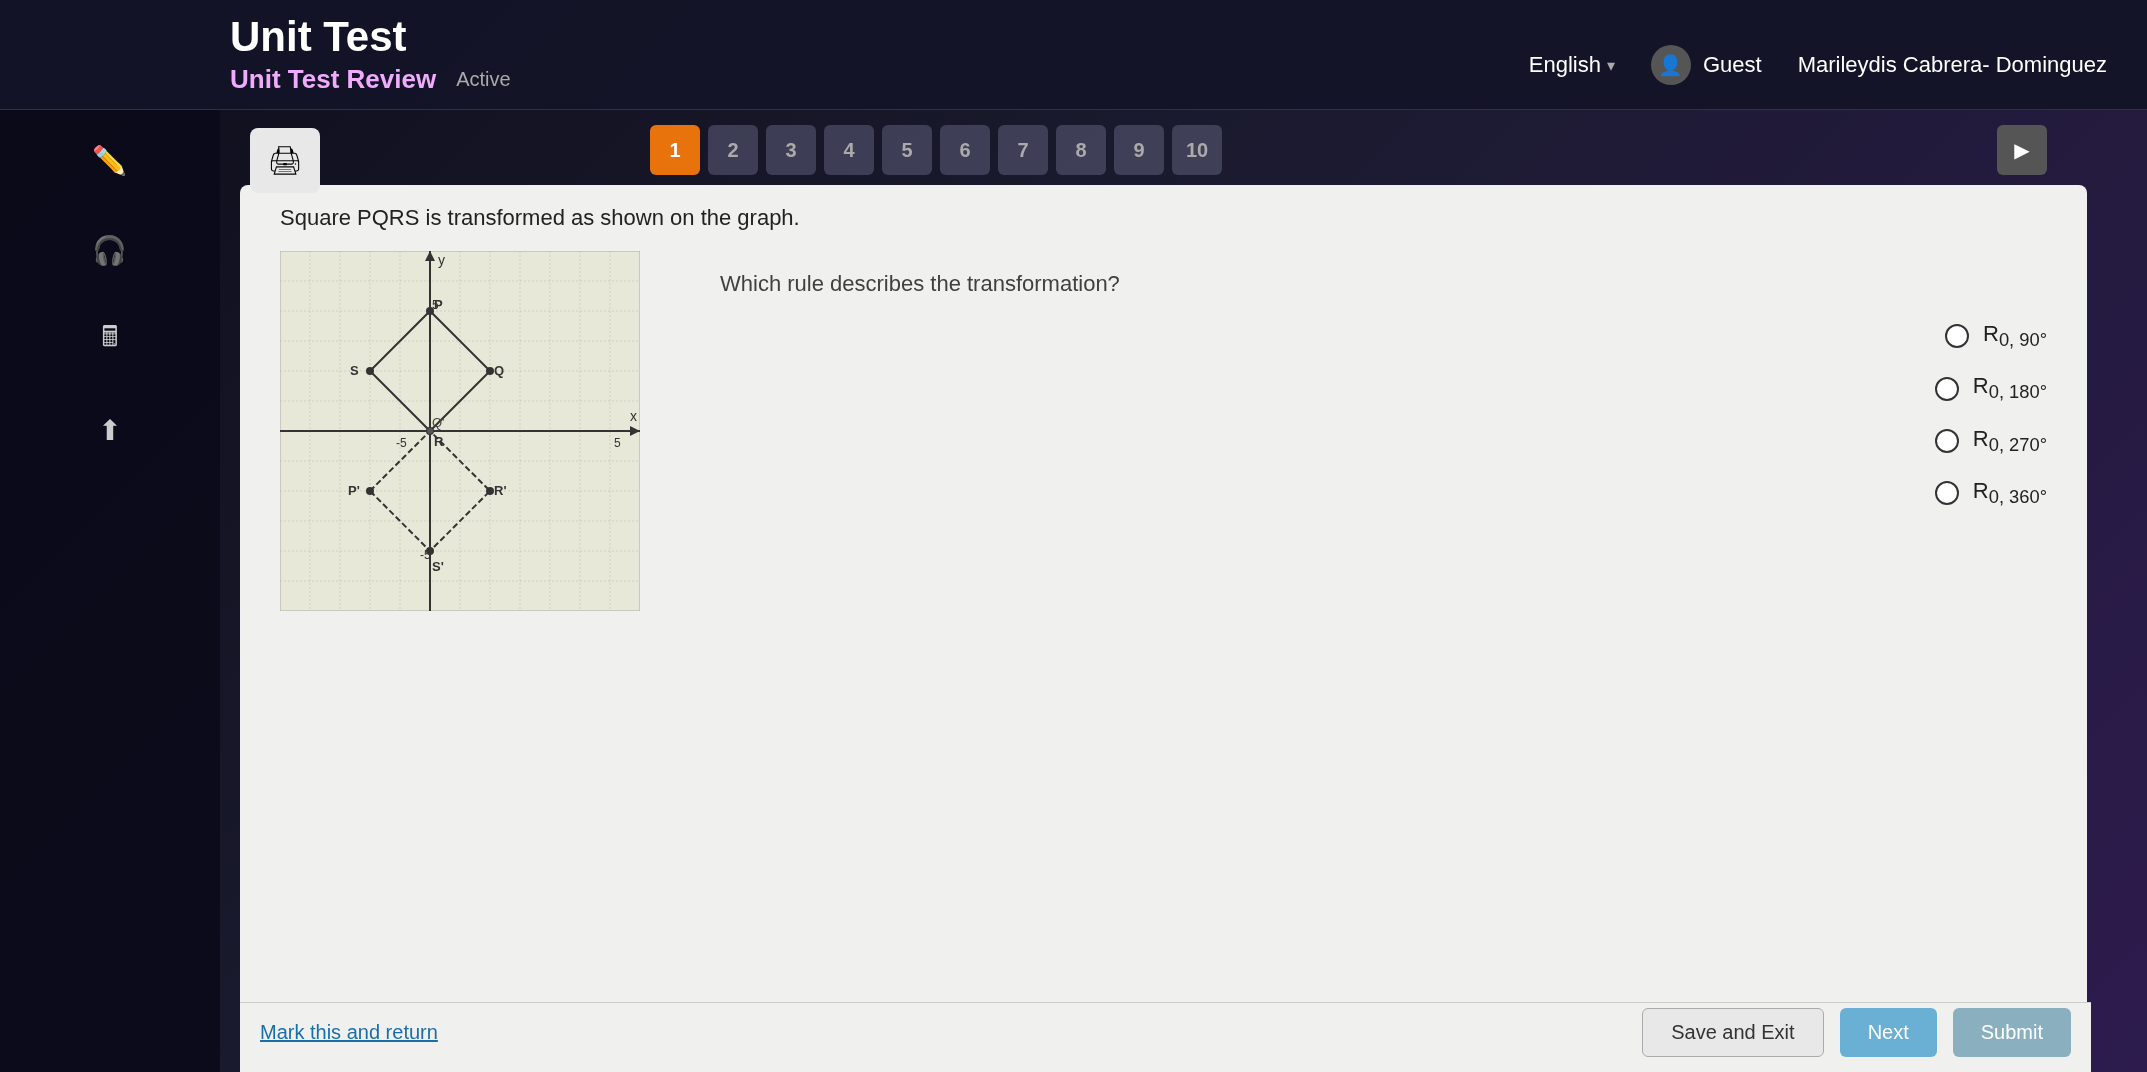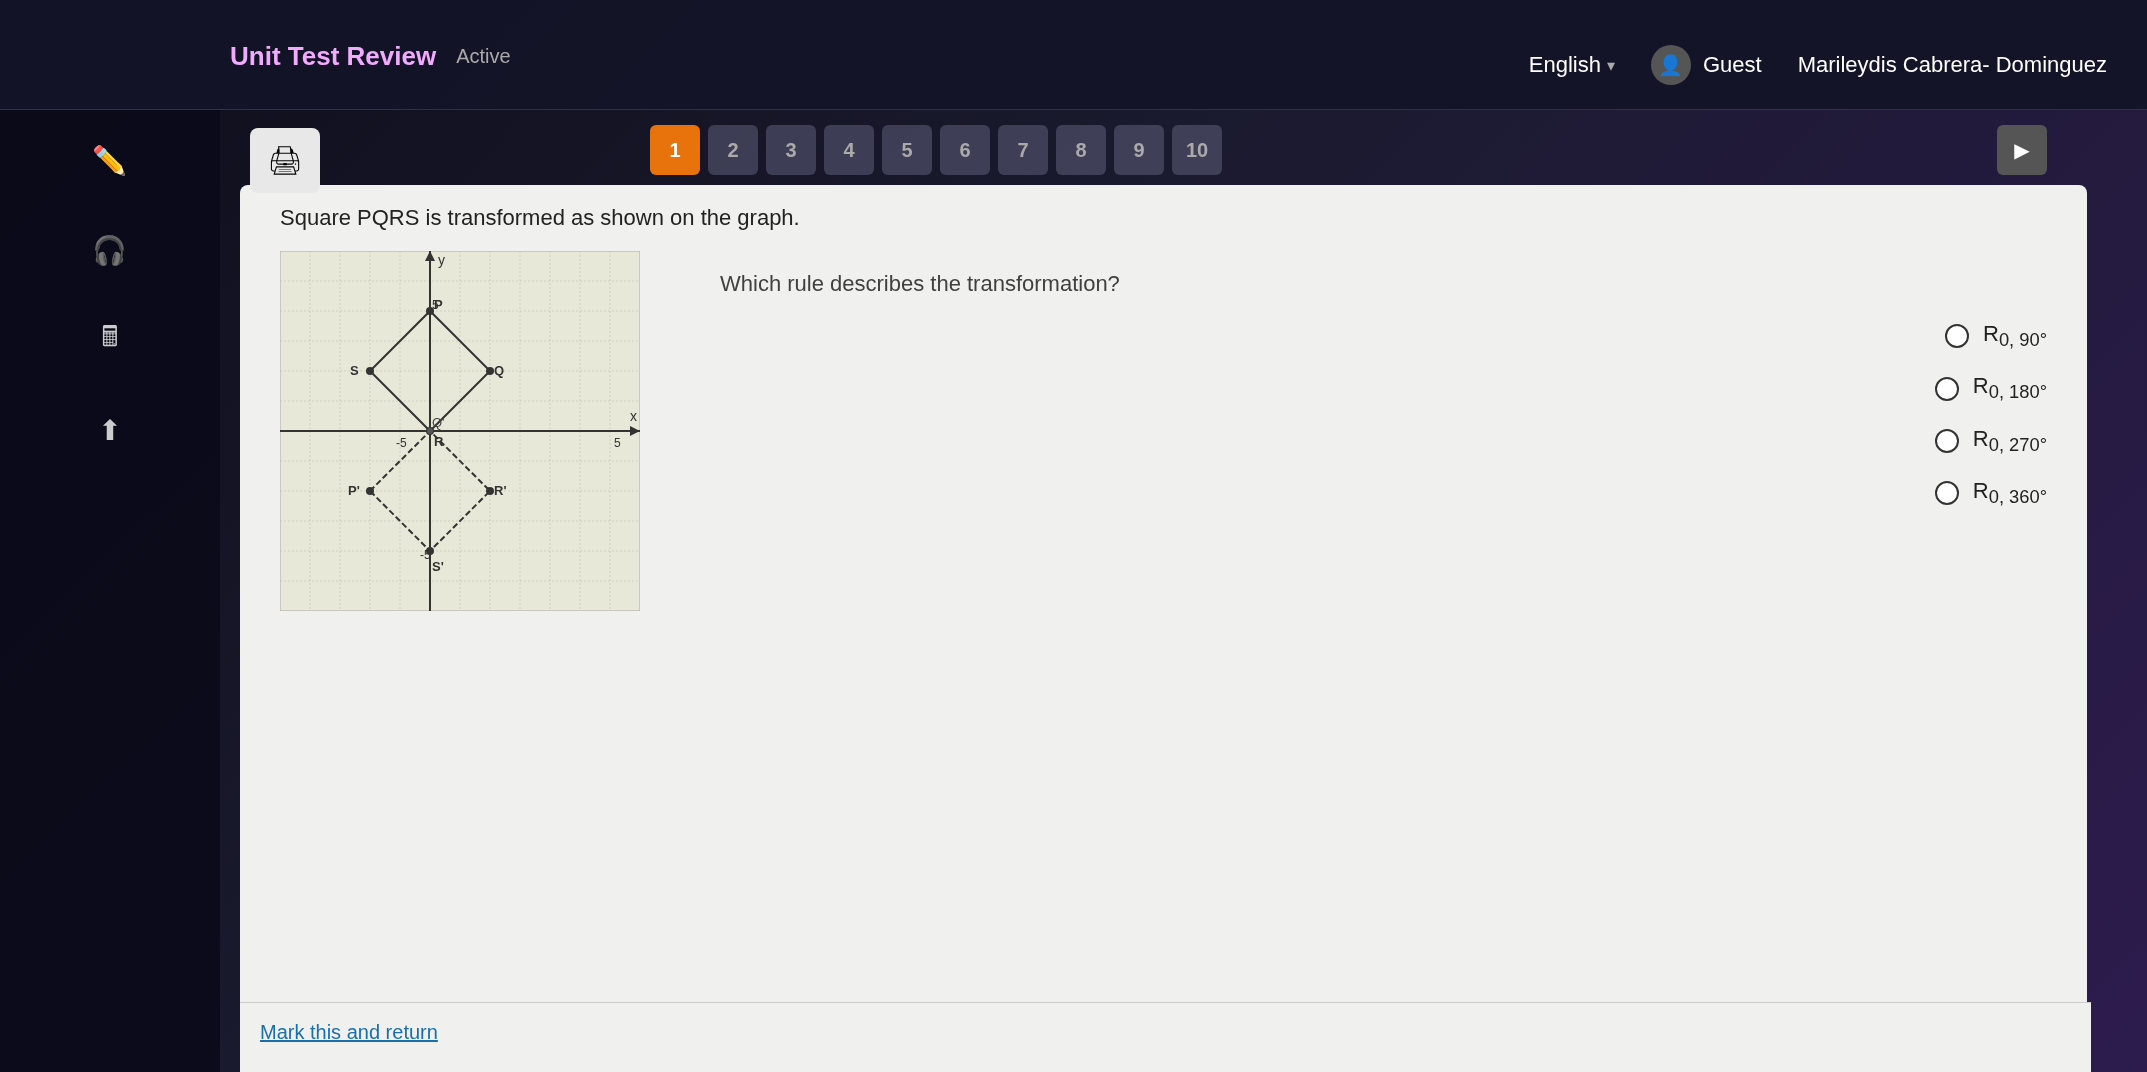--- a/index.html
+++ b/index.html
@@ -346,20 +346,21 @@
     .graph-svg {
       width: 360px;
       height: 360px;
     }
   </style>
 </head>
 <body>
 
 <div class="top-bar">
   <div class="title-section">
+    <span class="main-title">Unit Test</span>
     <div class="subtitle-row">
       <span class="subtitle">Unit Test Review</span>
       <span class="active-badge">Active</span>
     </div>
   </div>
 
   <div class="top-right">
     <div class="language-selector">
       <span>English</span>
       <span class="chevron-down">▾</span>
@@ -495,13 +496,18 @@
       <div class="answer-option">
         <div class="radio-circle"></div>
         <span class="answer-text">R<sub>0, 360°</sub></span>
       </div>
     </div>
   </div>
 </div>
 
 <div class="bottom-bar">
   <a class="mark-return-link">Mark this and return</a>
+  <div class="bottom-buttons">
+    <button class="btn-save">Save and Exit</button>
+    <button class="btn-next">Next</button>
+    <button class="btn-submit">Submit</button>
+  </div>
 </div>
 
 </body></html>

